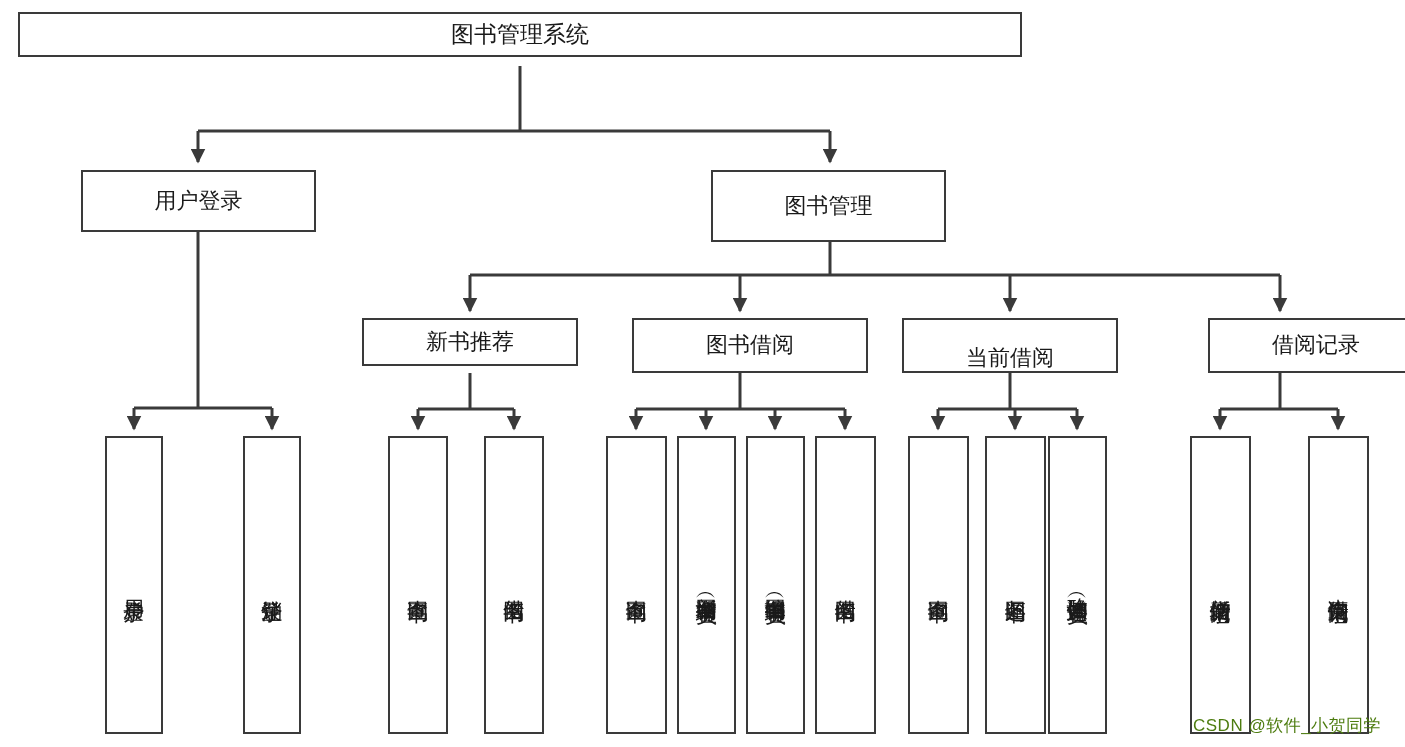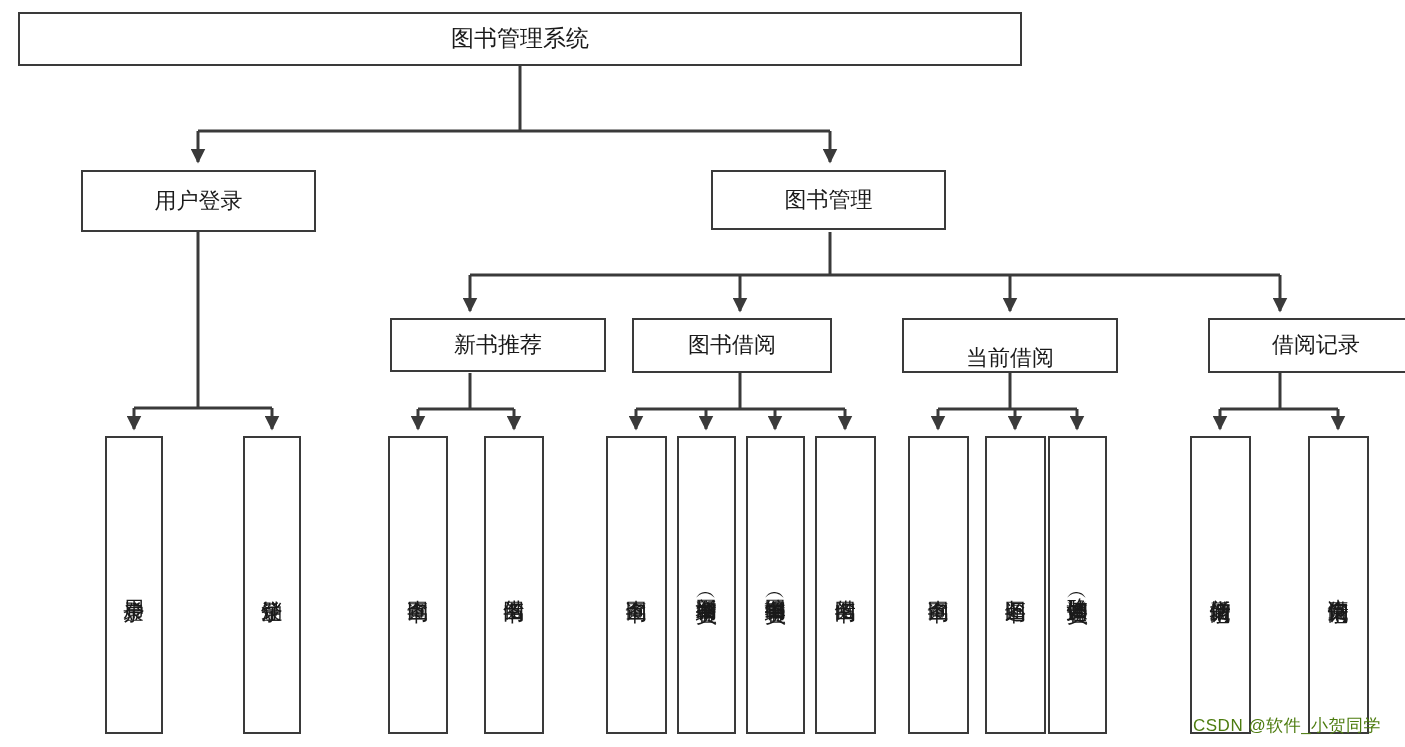--- a/index.html
+++ b/index.html
@@ -112,35 +112,35 @@
       <path d="M 1015 409 L 1015 429" marker-end="url(#arrow)"></path>
       <path d="M 1077 409 L 1077 429" marker-end="url(#arrow)"></path>
 
       <path d="M 1280 373 L 1280 409"></path>
       <path d="M 1220 409 L 1338 409"></path>
       <path d="M 1220 409 L 1220 429" marker-end="url(#arrow)"></path>
       <path d="M 1338 409 L 1338 429" marker-end="url(#arrow)"></path>
     </g>
   </svg>
 
-  <div class="node root" style="left: 18px; top: 12px; width: 1004px; height: 54px;">
+  <div class="node root" style="left: 18px; top: 12px; width: 1004px; height: 45px;">
     <span>图书管理系统</span>
   </div>
 
   <div class="node lvl2" style="left: 81px; top: 170px; width: 235px; height: 62px;">
     <span>用户登录</span>
   </div>
-  <div class="node lvl2" style="left: 711px; top: 170px; width: 235px; height: 60px;">
+  <div class="node lvl2" style="left: 711px; top: 170px; width: 235px; height: 72px;">
     <span>图书管理</span>
   </div>
 
-  <div class="node lvl3" style="left: 362px; top: 318px; width: 216px; height: 54px; margin-left: 28px;">
+  <div class="node lvl3" style="left: 362px; top: 318px; width: 216px; height: 48px;">
     <span>新书推荐</span>
   </div>
-  <div class="node lvl3" style="left: 632px; top: 318px; width: 200px; height: 55px;">
+  <div class="node lvl3" style="left: 632px; top: 318px; width: 236px; height: 55px;">
     <span>图书借阅</span>
   </div>
   <div class="node lvl3" style="left: 902px; top: 318px; width: 216px; height: 55px; align-items: flex-end;">
     <span>当前借阅</span>
   </div>
   <div class="node lvl3" style="left: 1208px; top: 318px; width: 216px; height: 55px;">
     <span>借阅记录</span>
   </div>
 
   <div class="node leaf" style="left: 105px; top: 436px; width: 58px; height: 298px;">

